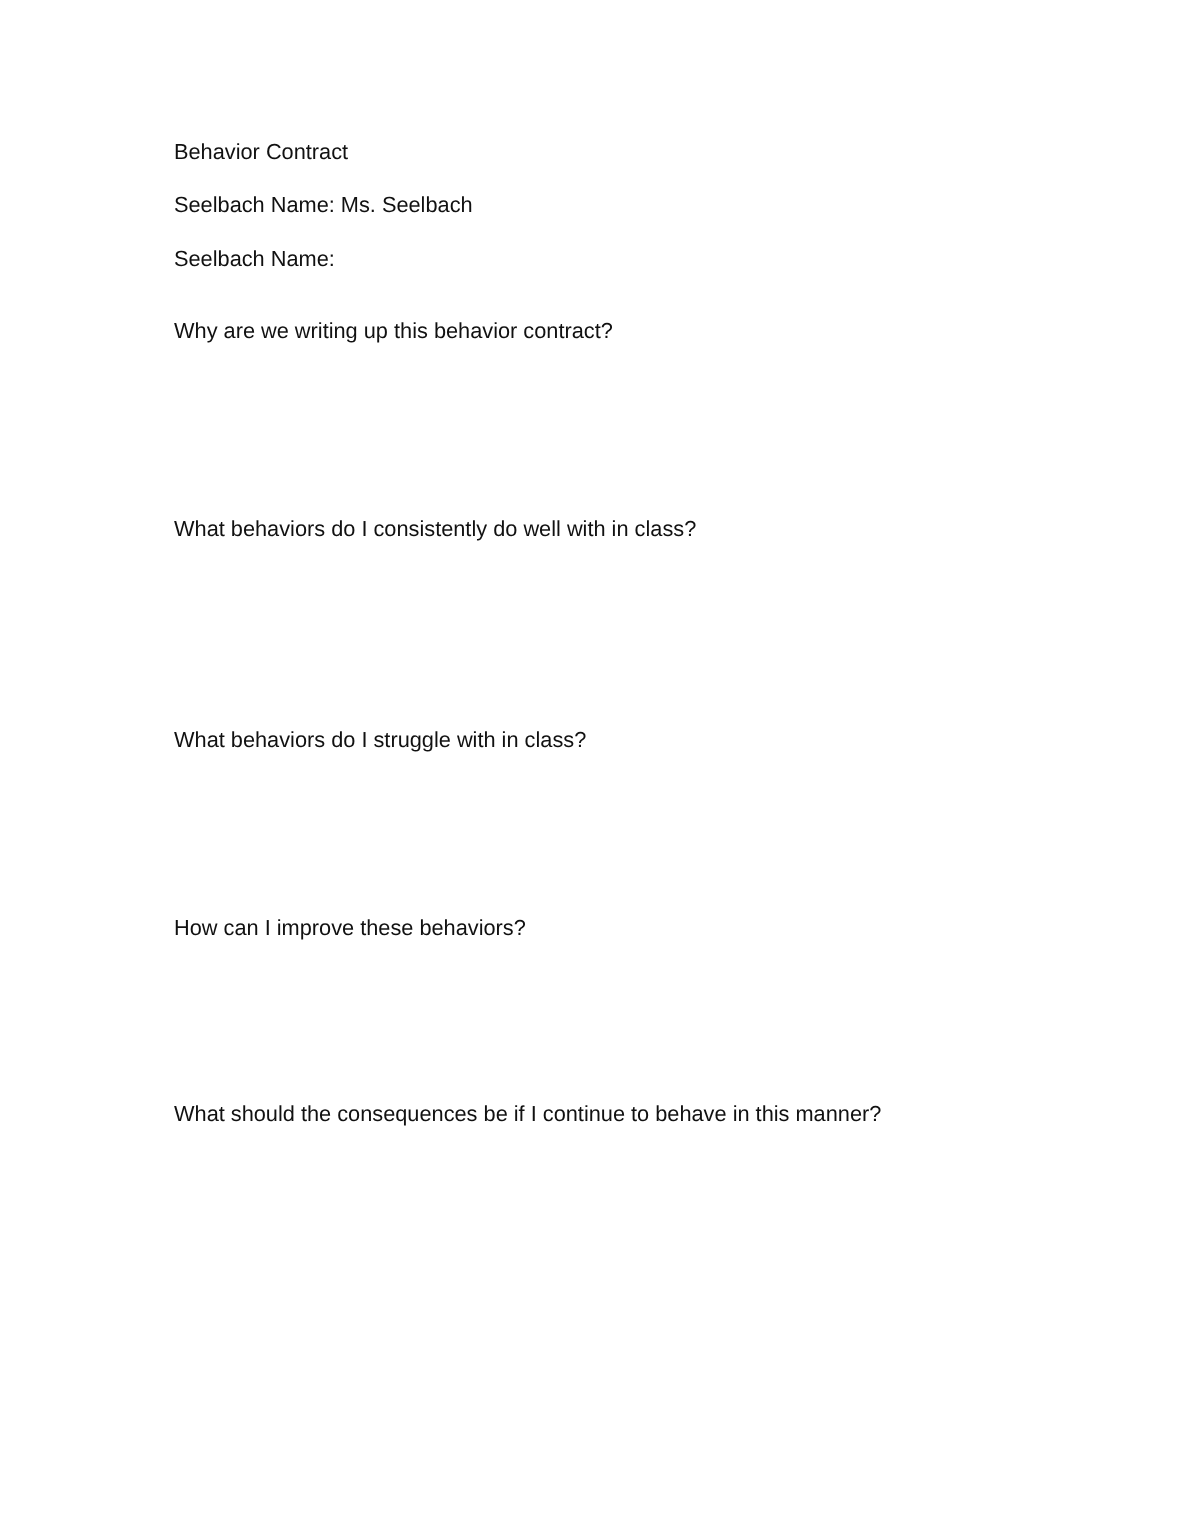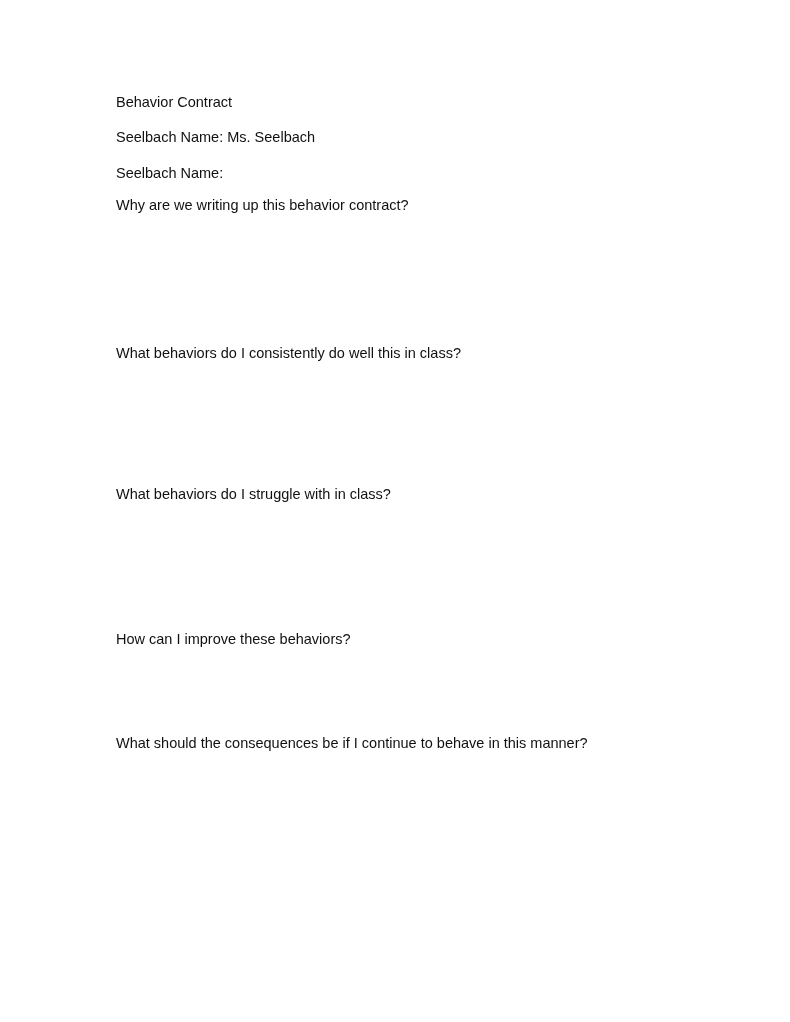--- a/index.html
+++ b/index.html
@@ -7,18 +7,18 @@
       font-family: "Liberation Sans", sans-serif; color: #111; font-size: 14.5px; }
     .line { position: absolute; left: 116px; white-space: nowrap; line-height: 18px; }
   </style>
 </head>
 <body>
 
 <div>
   <div class="line" style="top:93px">Behavior Contract</div>
   <div class="line" style="top:128px">Seelbach Name: Ms. Seelbach</div>
   <div class="line" style="top:164px">Seelbach Name:</div>
-  <div class="line" style="top:196px">Why are we writing up this behavior contract?</div>
-  <div class="line" style="top:344px">What behaviors do I consistently do well this in class?</div>
+  <div class="line" style="top:212px">Why are we writing up this behavior contract?</div>
+  <div class="line" style="top:344px">What behaviors do I consistently do well with in class?</div>
   <div class="line" style="top:485px">What behaviors do I struggle with in class?</div>
-  <div class="line" style="top:630px">How can I improve these behaviors?</div>
+  <div class="line" style="top:610px">How can I improve these behaviors?</div>
   <div class="line" style="top:734px">What should the consequences be if I continue to behave in this manner?</div>
 </div>
 
 </body></html>

